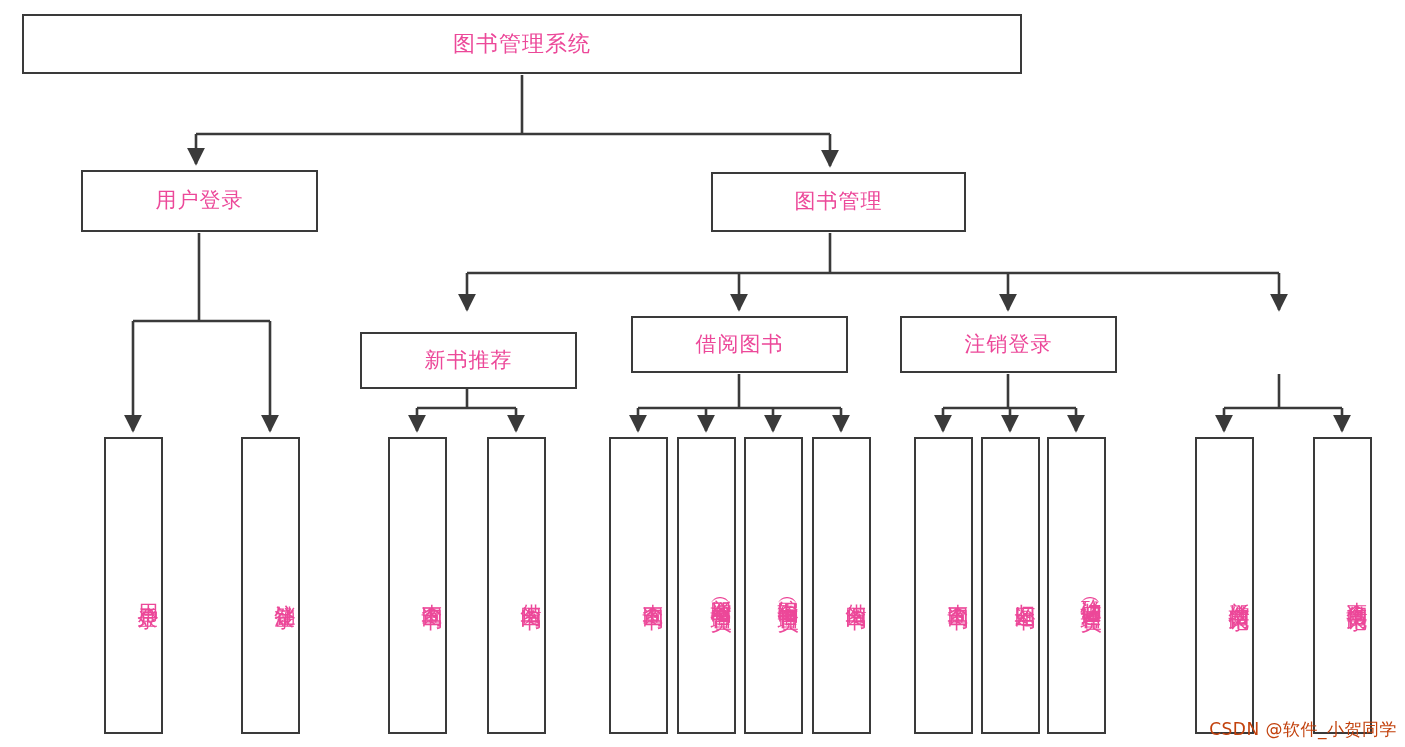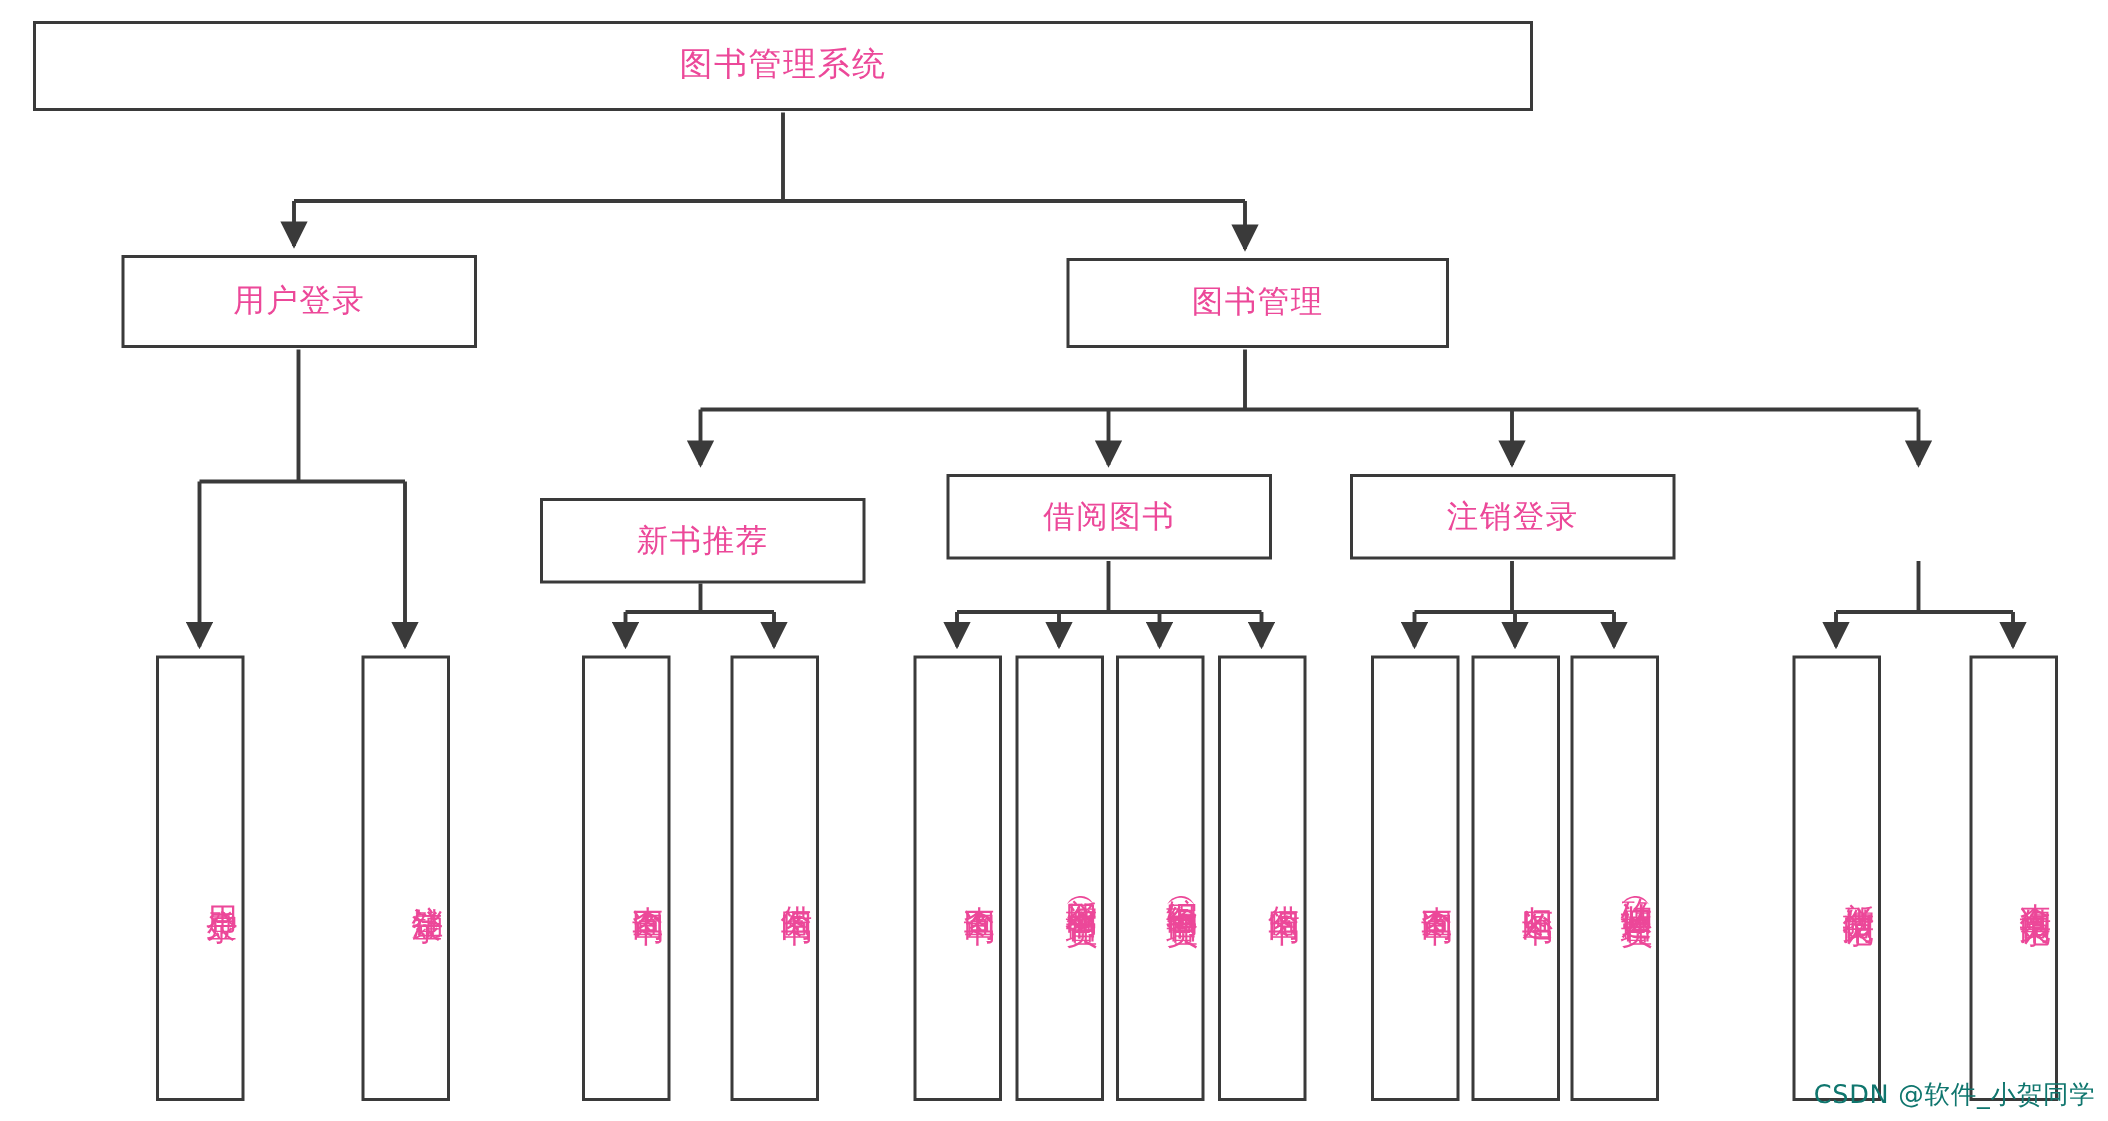--- a/index.html
+++ b/index.html
@@ -53,21 +53,21 @@
     justify-content: center;
   }
   .node.root {
     font-size: 22px;
   }
   .watermark {
     position: absolute;
     right: 8px;
     bottom: 6px;
     font-size: 17px;
-    color: #0f766e;
+    color: #c2410c;
     letter-spacing: 0.5px;
     z-index: 3;
     white-space: nowrap;
   }
 </style>
 </head>
 <body>
 
 <div id="canvas">
 

